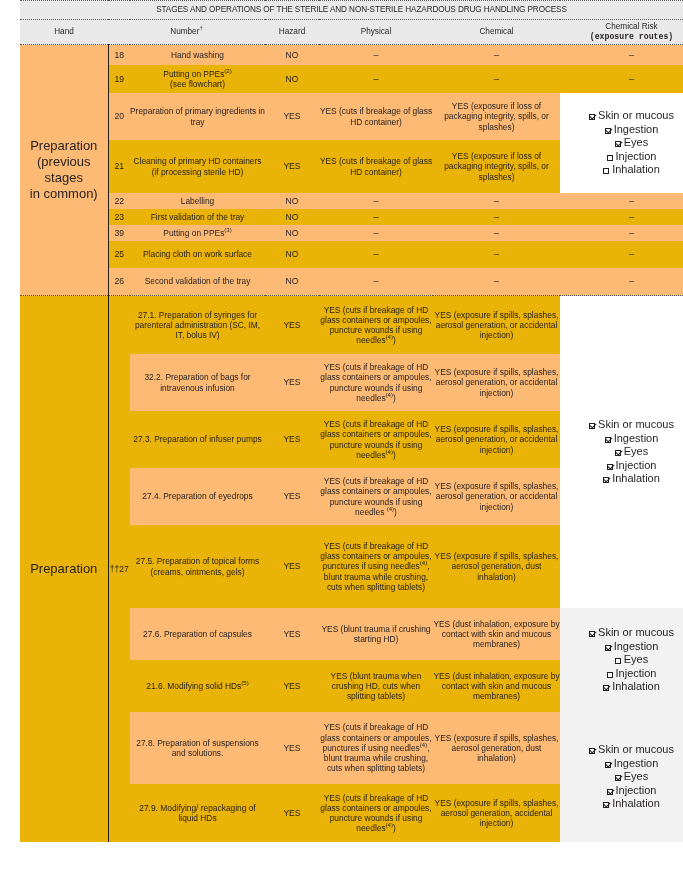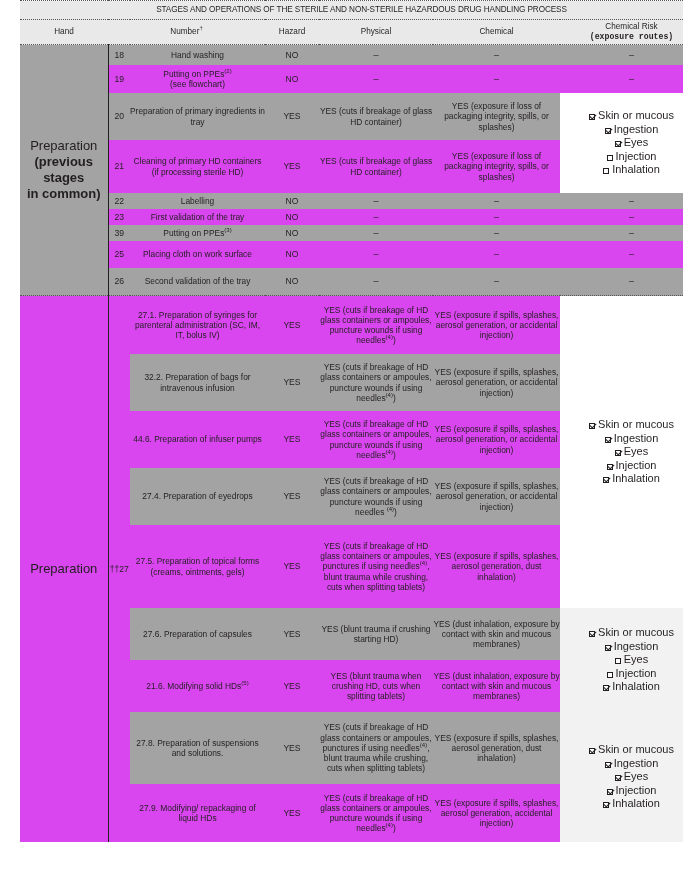--- a/index.html
+++ b/index.html
@@ -74,21 +74,21 @@
   .c-chem{ width:127px; }
   .c-risk{ width:143px; }
 
   td.stage{
     font-weight:bold;
     font-size:13px;
     line-height:1.35;
     text-align:center;
     border-right:1px solid #231f20;
   }
-  td.stage .reg{ font-weight:bold; display:block; }
+  td.stage .reg{ font-weight:normal; display:block; }
 
   td.num{ font-size:8.6px; }
   td.op{ font-size:8.4px; padding:3px 6px; line-height:1.25;}
   td.haz{ font-size:8.6px; }
   td.phy, td.chem{ font-size:8.4px; padding:3px 5px; line-height:1.25;}
   td.dash{ font-size:9px; }
 
   td.risk{
     font-size:11px;
     text-align:left;
@@ -111,22 +111,22 @@
     content:"";
     position:absolute;
     left:0px; top:-1px;
     width:5px;height:3px;
     border-left:1.1px solid #231f20;
     border-bottom:1.1px solid #231f20;
     transform:rotate(-45deg);
   }
 
   
-  .shade td{ background:#a3a3a3; }
-  .white td{ background:#d946ef; }
+  .shade td{ background:#fdba74; }
+  .white td{ background:#eab308; }
 
   sup{ font-size:6px; vertical-align:super; line-height:0;}
 </style>
 </head>
 <body>
 
 <div id="page">
 
   <table class="tbl">
     <colgroup>
@@ -278,21 +278,21 @@
     <tr class="shade">
       <td class="op" style="height:57px">32.2. Preparation of bags for intravenous infusion</td>
       <td class="haz">YES</td>
       <td class="phy">
         <span>YES (cuts if breakage of HD glass containers or ampoules, puncture wounds if using needles</span><sup>(4)</sup><span>)</span>
       </td>
       <td class="chem">YES (exposure if spills, splashes, aerosol generation, or accidental injection)</td>
     </tr>
 
     <tr class="white">
-      <td class="op" style="height:57px">44.6. Preparation of infuser pumps</td>
+      <td class="op" style="height:57px">27.3. Preparation of infuser pumps</td>
       <td class="haz">YES</td>
       <td class="phy">
         <span>YES (cuts if breakage of HD glass containers or ampoules, puncture wounds if using needles</span><sup>(4)</sup><span>)</span>
       </td>
       <td class="chem">YES (exposure if spills, splashes, aerosol generation, or accidental injection)</td>
     </tr>
 
     <tr class="shade">
       <td class="op" style="height:57px">27.4. Preparation of eyedrops</td>
       <td class="haz">YES</td>

